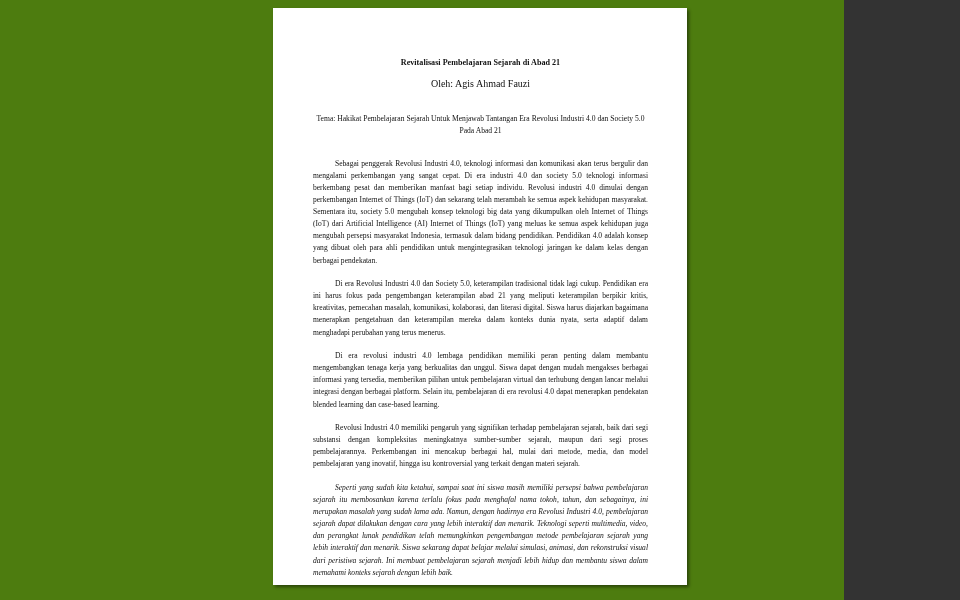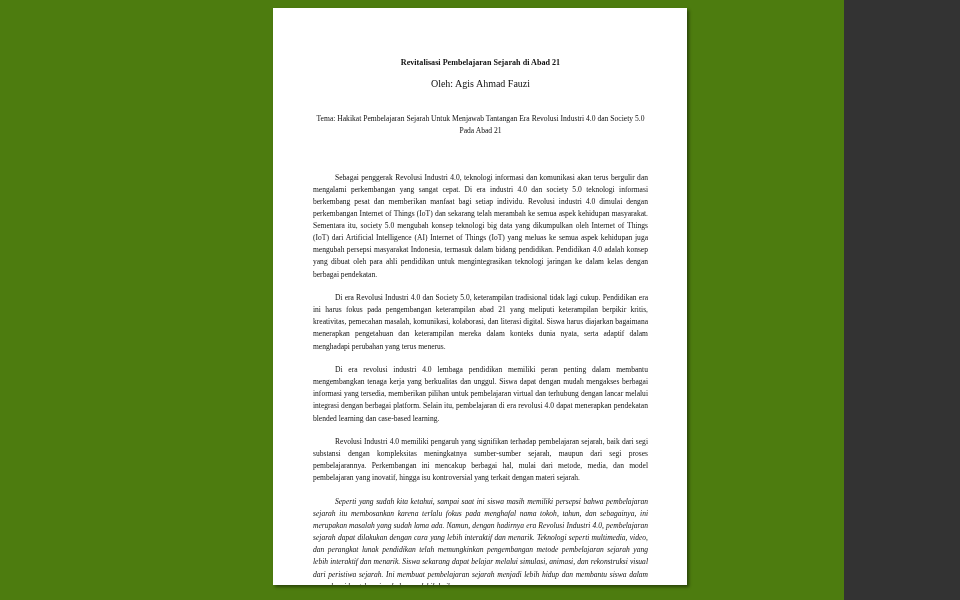--- a/index.html
+++ b/index.html
@@ -60,21 +60,21 @@
   .doc-theme {
     font-family: "Liberation Serif", serif;
     font-size: 7.6px;
     line-height: 12.4px;
     text-align: center;
     color: #111111;
     margin: 23px 0 0 0;
   }
 
   .body-block {
-    margin-top: 34px;
+    margin-top: 20px;
   }
 
   p.para {
     font-family: "Liberation Serif", serif;
     font-size: 7.55px;
     line-height: 12.1px;
     text-align: justify;
     text-justify: inter-word;
     color: #111111;
     margin: 0 0 11.5px 0;

